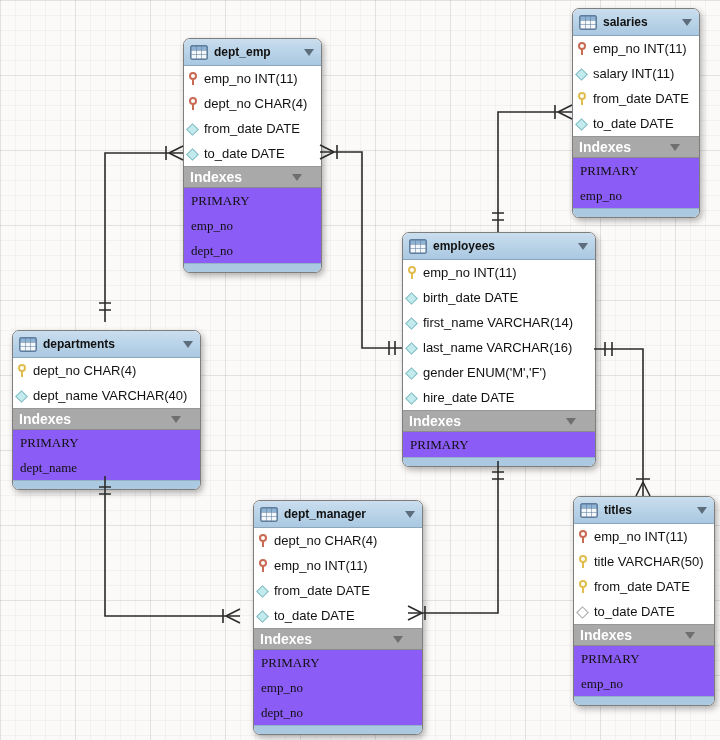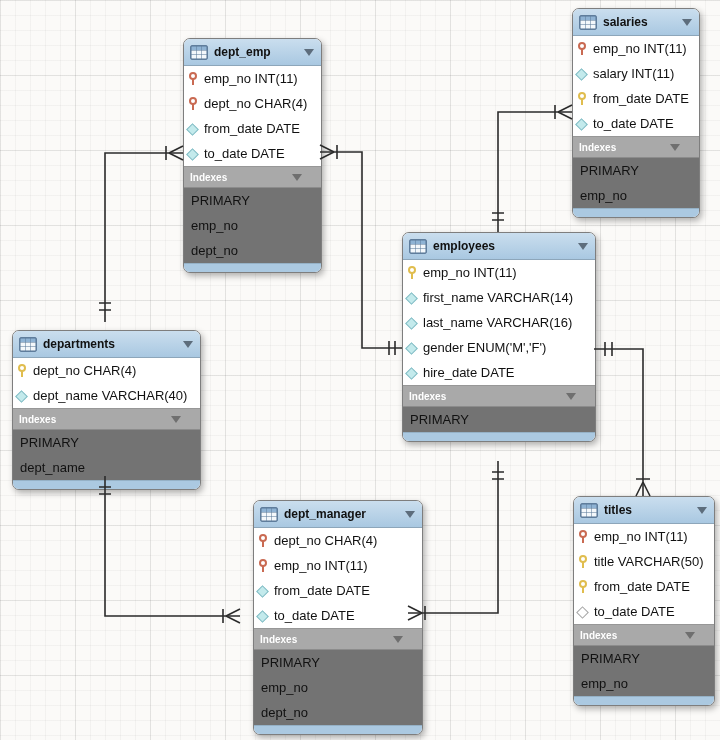--- a/index.html
+++ b/index.html
@@ -59,24 +59,24 @@
     content:"";position:absolute;top:4px;left:2px;width:7px;height:7px;
     transform:rotate(45deg);background:#c3eaec;border:1px solid #82bcc4;
   }
   .cicon[data-icon="diamond-open"]::before{
     content:"";position:absolute;top:4px;left:2px;width:7px;height:7px;
     transform:rotate(45deg);background:#fff;border:1px solid #a5a5a5;
   }
   .ibar{
     height:20px;display:flex;align-items:center;gap:6px;padding:0 19px 0 6px;
     background:#a9a9a9;border-top:1px solid #979797;border-bottom:1px solid #8c8c8c;
-    color:#fff;font-size:10px;font-weight:bold;
+    color:#fff;font-size:14px;font-weight:bold;
   }
   .ibar .tri{border-top-color:#6f6f6f;}
-  .irow{height:25px;line-height:25px;font-size:13px;color:#111;padding-left:7px;background:#737373;}
+  .irow{height:25px;line-height:25px;font-size:13px;color:#111;padding-left:7px;background:#8b5cf6;font-family:Liberation Serif, serif;}
   .tfoot{height:8px;background:#abc9e1;border-top:1px solid #95b1c6;}
 
   #t-dept_emp{left:183px;top:38px;width:137px;}
   #t-salaries{left:572px;top:8px;width:126px;}
   #t-employees{left:402px;top:232px;width:192px;}
   #t-departments{left:12px;top:322px;width:187px;margin-top:8px;}
   #t-dept_manager{left:253px;top:500px;width:168px;}
   #t-titles{left:573px;top:496px;width:140px;}
 </style>
 </head>
@@ -185,20 +185,24 @@
       <span class="ticon"></span>
       <span class="ttitle">employees</span>
       <span class="tri"></span>
     </div>
     <div class="crow">
       <span class="cicon" data-icon="key-yellow"></span>
       <span class="clabel">emp_no INT(11)</span>
     </div>
     <div class="crow">
       <span class="cicon" data-icon="diamond-cyan"></span>
+      <span class="clabel">birth_date DATE</span>
+    </div>
+    <div class="crow">
+      <span class="cicon" data-icon="diamond-cyan"></span>
       <span class="clabel">first_name VARCHAR(14)</span>
     </div>
     <div class="crow">
       <span class="cicon" data-icon="diamond-cyan"></span>
       <span class="clabel">last_name VARCHAR(16)</span>
     </div>
     <div class="crow">
       <span class="cicon" data-icon="diamond-cyan"></span>
       <span class="clabel">gender ENUM('M','F')</span>
     </div>

